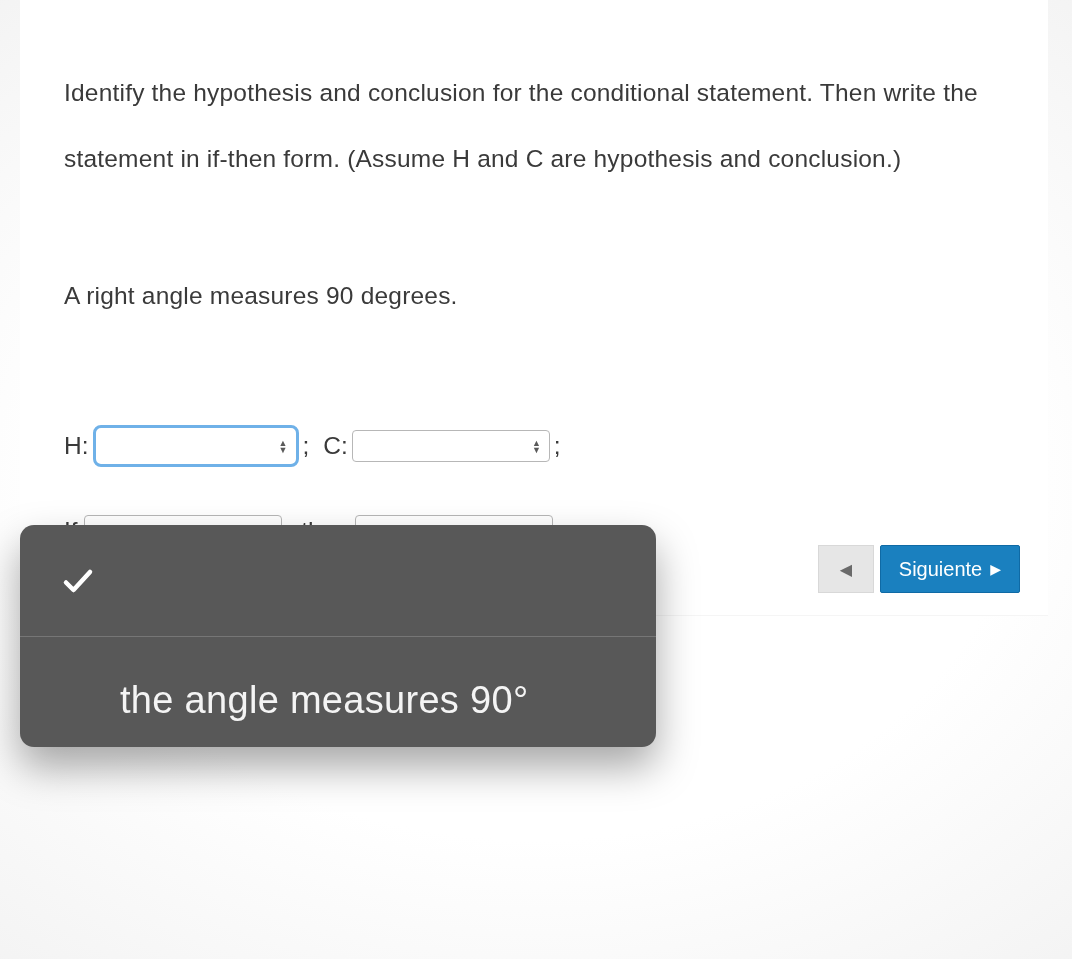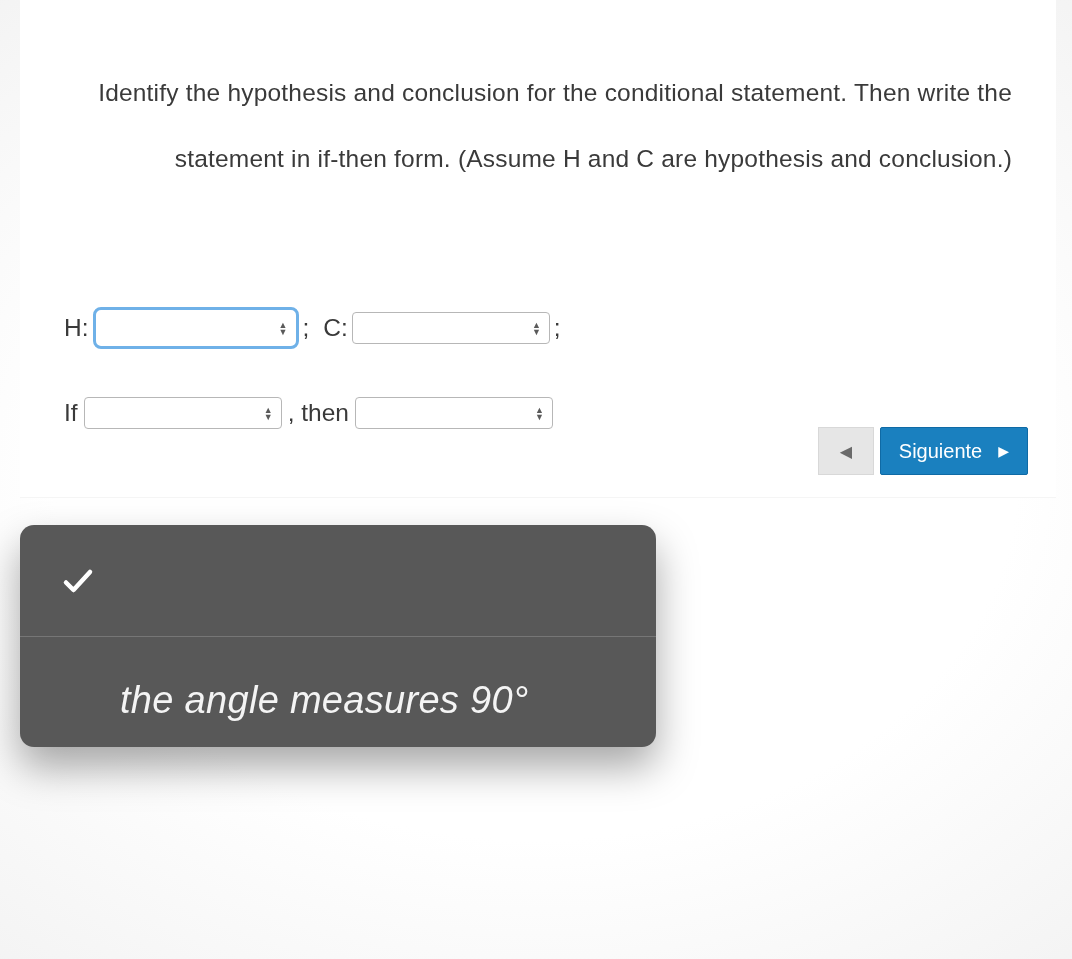--- a/index.html
+++ b/index.html
@@ -12,26 +12,25 @@
       position: relative;
     }
     .page-bg {
       position: absolute;
       inset: 0;
       background: radial-gradient(ellipse 1200px 900px at 50% 50%, #ffffff 40%, #e8e8e8 100%);
     }
     .card {
       position: absolute;
       left: 20px;
-      right: 16px;
+      right: 24px;
       top: 0;
       background: #ffffff;
       padding: 60px 44px 68px 44px;
       border-bottom: 1px solid rgba(0,0,0,0.04);
-      text-align: right;
     }
     .question-text {
       font-size: 24.5px;
       color: #3a3a3a;
       letter-spacing: 0.2px;
       line-height: 2.7;
       font-weight: 400;
     }
     .statement {
       font-size: 24.5px;
@@ -117,21 +116,21 @@
     }
     .btn-next {
       height: 48px;
       padding: 0 18px;
       background: #1a80bf;
       border: 1px solid #0f6aa5;
       color: #ffffff;
       font-size: 20px;
       display: flex;
       align-items: center;
-      gap: 16px;
+      gap: 8px;
       cursor: pointer;
       border-radius: 2px;
     }
     .btn-next .tri { font-size: 14px; }
     
     .popover {
       position: absolute;
       left: 20px;
       top: 525px;
       width: 636px;
@@ -145,38 +144,38 @@
       height: 111px;
       display: flex;
       align-items: center;
       padding: 16px 28px 0 100px;
       font-size: 38px;
       font-weight: 300;
       letter-spacing: 0.3px;
       border-top: 1px solid rgba(255,255,255,0.18);
       position: relative;
       cursor: pointer;
-      font-style: italic;
     }
     .pop-item:first-child { border-top: none; }
     .check {
       position: absolute;
       left: 40px;
       top: 50%;
       transform: translateY(-50%);
     }
     .check svg { width: 36px; height: 36px; display:block; }
   </style>
 </head>
 <body>
 
 <div class="page-bg"></div>
 
 <div class="card">
   <p class="question-text">Identify the hypothesis and conclusion for the conditional statement. Then write the statement in if-then form. (Assume H and C are hypothesis and conclusion.)</p>
+  <p class="statement">A right angle measures 90 degrees.</p>
 
   <div class="answer-row">
     <span class="label">H:</span>
     <span class="selectwrap">
       <span class="selectbox focused">
         <span></span>
         <span class="stepper">
             <span>▲</span>
             <span>▼</span>
           </span>

